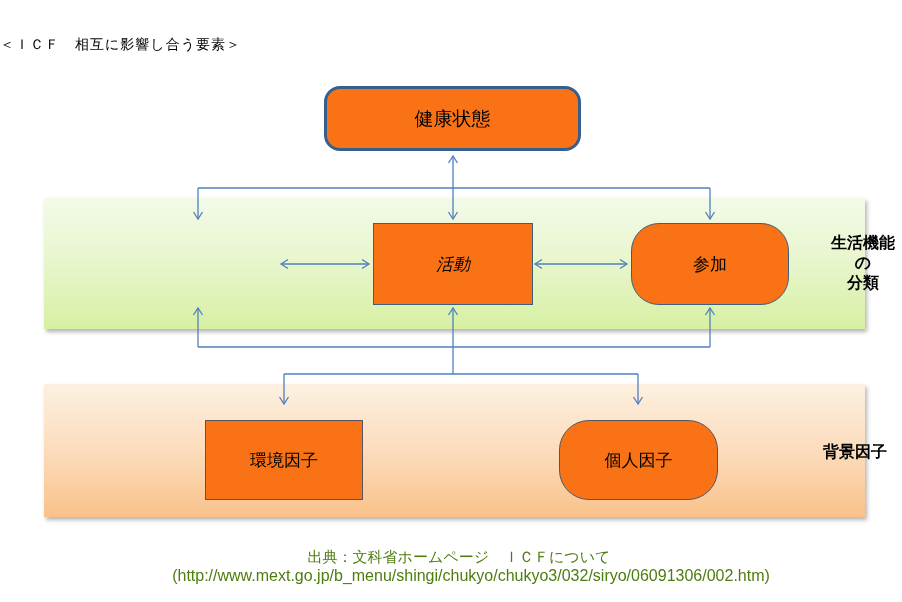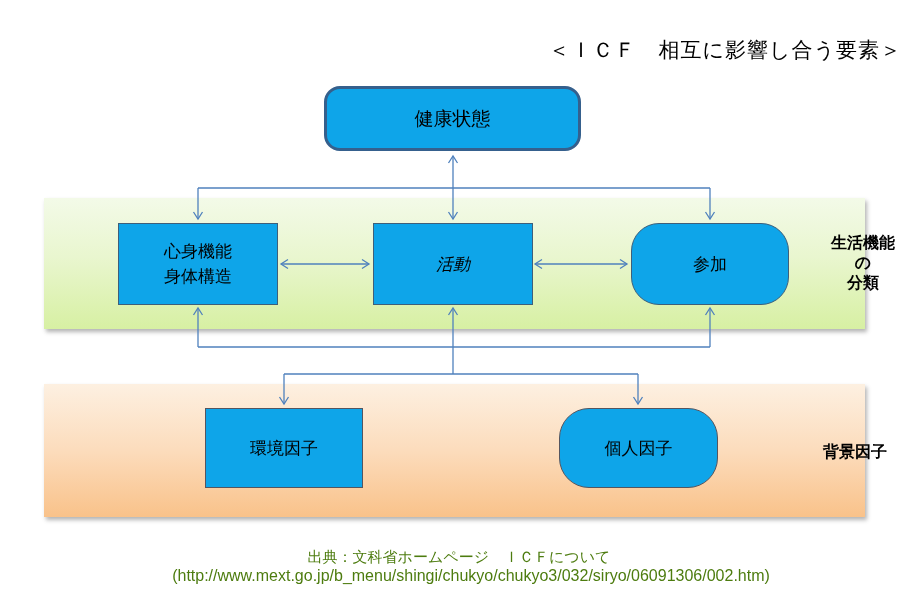--- a/index.html
+++ b/index.html
@@ -9,44 +9,44 @@
     --factor-border:#55555f;
     --green-top:#f3fae8;
     --green-bottom:#d7f0a3;
     --orange-top:#fdf0e1;
     --orange-bottom:#f9c28a;
   }
   html,body{margin:0;padding:0;background:#ffffff;}
   body{font-family:"Liberation Sans","DejaVu Sans",sans-serif;color:#111;}
   .canvas{position:relative;width:902px;height:602px;background:#fff;overflow:hidden;}
 
-  .title{position:absolute;top:36px;left:0;width:902px;text-align:right;
-         font-size:21px;letter-spacing:1px;color:#000;}
+  .title{position:absolute;top:36px;left:0;width:902px;text-align:left;
+         font-size:14px;letter-spacing:1px;color:#000;}
 
   .band{position:absolute;left:44px;width:821px;
         box-shadow:2px 3px 4px rgba(90,90,90,0.45);}
   .band-green{top:198px;height:131px;
         background:linear-gradient(180deg,var(--green-top) 0%,#e9f6cf 45%,var(--green-bottom) 100%);}
   .band-orange{top:384px;height:133px;
         background:linear-gradient(180deg,var(--orange-top) 0%,#fcdcbc 50%,var(--orange-bottom) 100%);}
 
   svg.connectors{position:absolute;left:0;top:0;width:902px;height:602px;z-index:2;}
   .conn{stroke:var(--arrow);stroke-width:1.3;fill:none;}
   .ah{stroke:var(--arrow);stroke-width:1.3;fill:none;}
 
-  .node{position:absolute;background:#0ea5e9;display:flex;flex-direction:column;
+  .node{position:absolute;background:#f97316;display:flex;flex-direction:column;
         align-items:center;justify-content:center;text-align:left;z-index:3;
         font-size:17px;line-height:25px;color:#000;}
   .node-health{left:324px;top:86px;width:251px;height:59px;
         border:3.5px solid var(--health-border);border-radius:16px;font-size:19px;}
   .node-life{border:1.3px solid var(--box-border);}
   .node-bodyfunc{left:118px;top:223px;width:158px;height:80px;}
   .node-activity{left:373px;top:223px;width:158px;height:80px;font-style:italic;}
   .node-participation{left:631px;top:223px;width:156px;height:80px;border-radius:28px;}
-  .node-factor{border:1.3px solid var(--factor-border);}
+  .node-factor{border:1.3px solid var(--factor-border);margin-top:12px;}
   .node-environmental{left:205px;top:408px;width:156px;height:78px;}
   .node-personal{left:559px;top:408px;width:157px;height:78px;border-radius:30px;}
 
   .side-label{position:absolute;z-index:4;font-weight:bold;font-size:16px;color:#000;}
   .side-label-life{left:818px;top:233px;width:90px;text-align:center;line-height:20px;}
   .side-label-bg{left:823px;top:442px;width:90px;}
 
   .source{position:absolute;left:8px;width:902px;text-align:center;z-index:4;color:#4d7c0f;}
   .source-line1{top:548px;font-size:15px;}
   .source-line2{top:567px;font-size:16px;padding-left:12px;}
@@ -87,24 +87,20 @@
 
     <path class="conn" d="M284,374 L638,374"></path>
     <path class="conn" d="M284,374 L284,404" marker-end="url(#ae)"></path>
     <path class="conn" d="M638,374 L638,404" marker-end="url(#ae)"></path>
   </svg>
 
   <div class="node node-health">
     <span>健康状態</span>
   </div>
 
-  <div class="node node-life node-bodyfunc">
-    <span>心身機能</span>
-    <span>身体構造</span>
-  </div>
   <div class="node node-life node-activity">
     <span>活動</span>
   </div>
   <div class="node node-life node-participation">
     <span>参加</span>
   </div>
 
   <div class="node node-factor node-environmental">
     <span>環境因子</span>
   </div>

